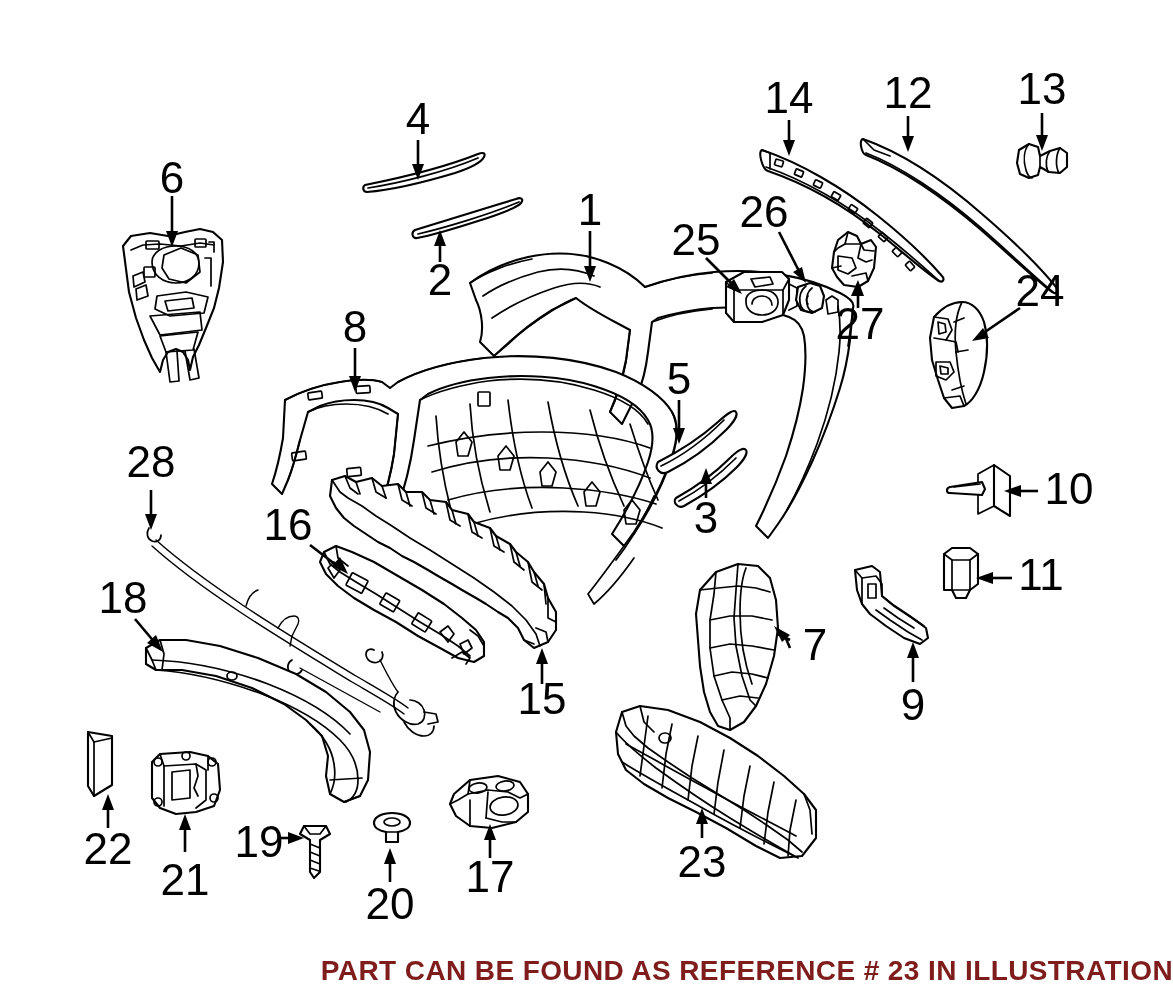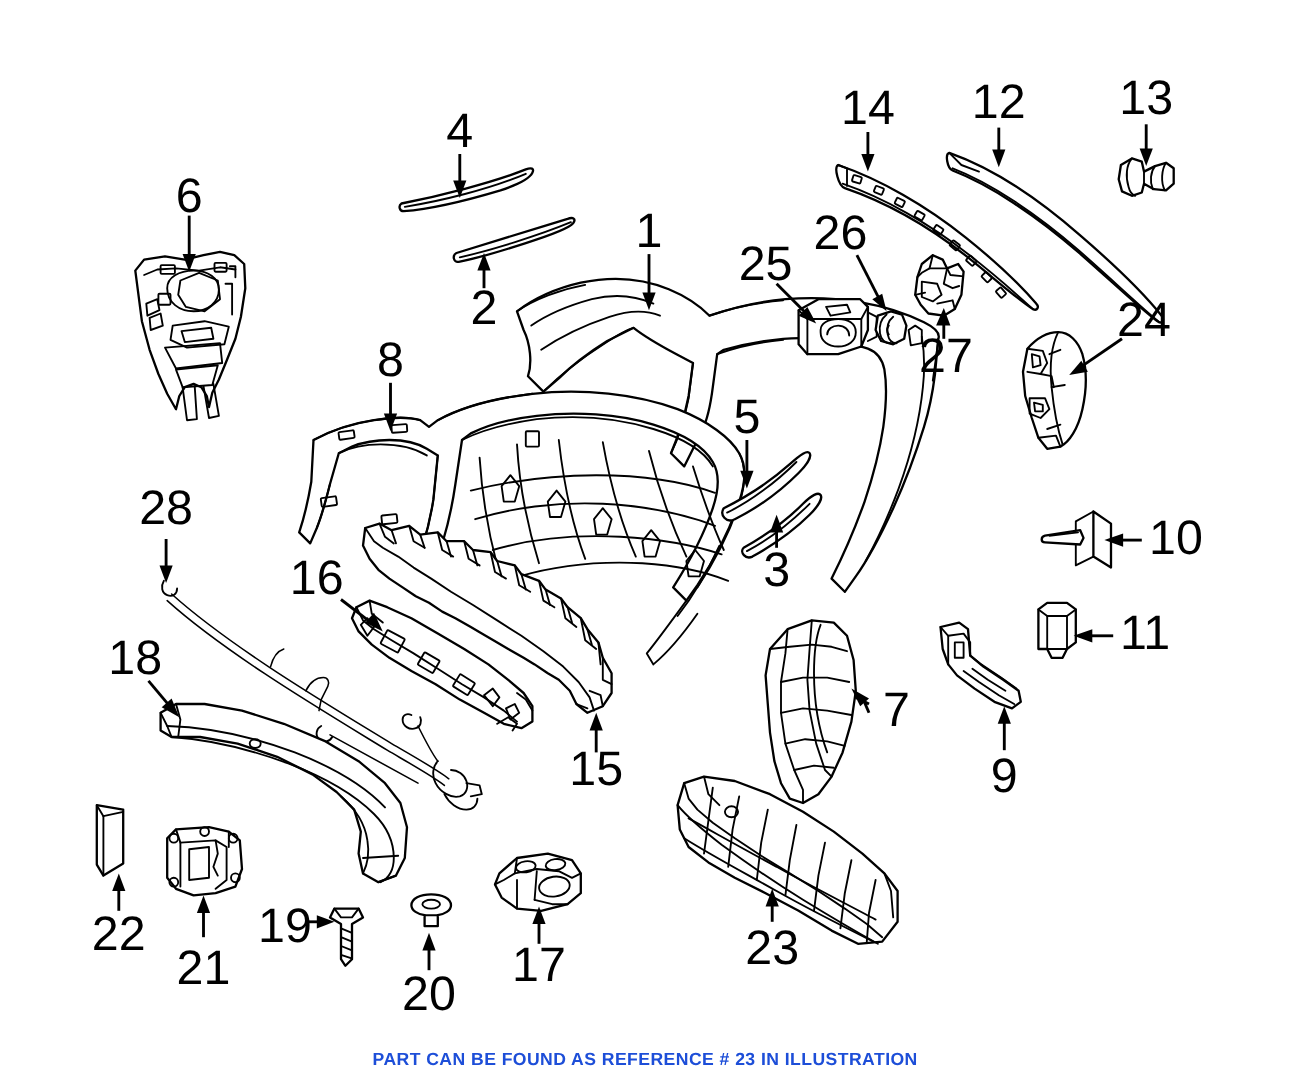--- a/index.html
+++ b/index.html
@@ -27,26 +27,26 @@
     font-weight: 400;
     fill: #000000;
     text-anchor: middle;
     dominant-baseline: middle;
   }
   #footer-note {
     position: absolute;
     left: 0;
     top: 955px;
     width: 1173px;
-    text-align: center;
+    text-align: right;
     font-family: "Liberation Sans", sans-serif;
-    font-size: 16px;
+    font-size: 28px;
     font-weight: bold;
     letter-spacing: 0.4px;
-    color: #1d4ed8;
+    color: #7f1d1d;
     white-space: nowrap;
   }
   .pt { fill: #ffffff; stroke: #000000; stroke-width: 2.1; stroke-linejoin: round; stroke-linecap: round; }
   .ln { fill: none; stroke: #000000; stroke-width: 1.7; stroke-linejoin: round; stroke-linecap: round; }
   .thin { fill: none; stroke: #000000; stroke-width: 1.4; stroke-linecap: round; }
   .lead { stroke: #000000; stroke-width: 2.6; fill: none; }
   .solidblk { fill: #000000; stroke: none; }
 </style>
 </head>
 <body>

